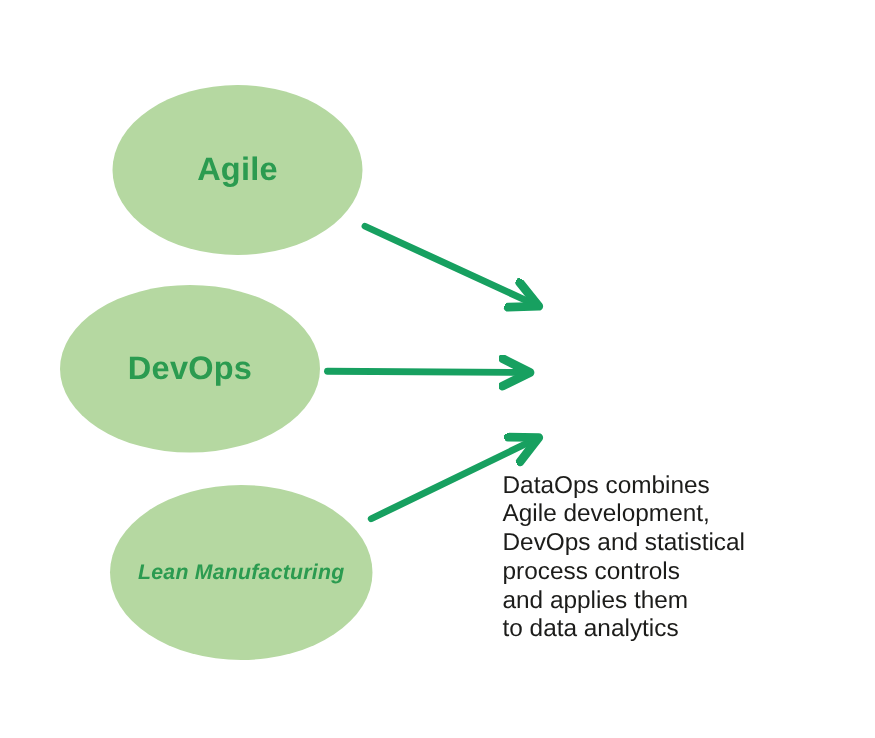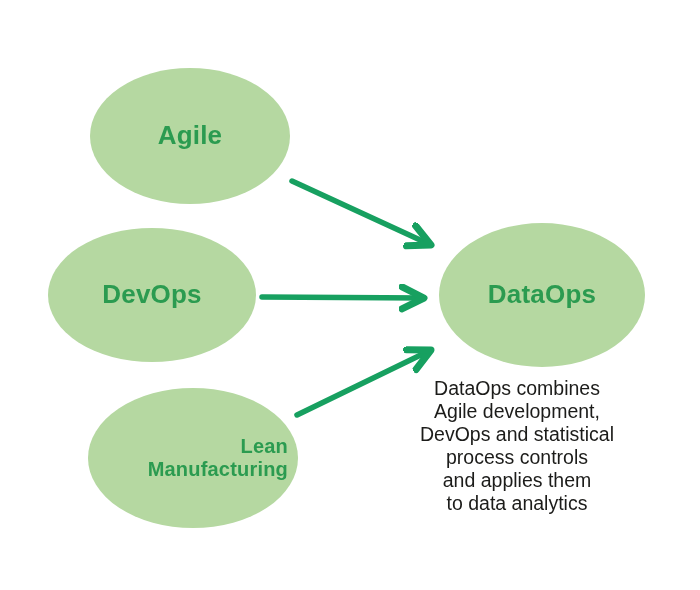--- a/index.html
+++ b/index.html
@@ -40,40 +40,40 @@
     stroke-linecap:round;
     stroke-linejoin:round;
   }
   .node{
     position:absolute;
     border-radius:50%;
     background:var(--node-fill);
     display:flex;
     align-items:center;
     justify-content:center;
-    text-align:right;
+    text-align:left;
   }
   .node .node-label{
     color:var(--node-label);
     font-weight:bold;
     font-size:26px;
     line-height:1.15;
     letter-spacing:0.2px;
   }
   .node-agile   { left:90px;  top:68px;  width:200px; height:136px; }
   .node-devops  { left:48px;  top:228px; width:208px; height:134px; }
   .node-lean    { left:88px;  top:388px; width:210px; height:140px; }
-  .node-lean .node-label{ font-size:20px; max-width:190px; }
+  .node-lean .node-label{ font-size:17px; max-width:190px;font-style:italic; }
   .node-dataops { left:439px; top:223px; width:206px; height:144px; }
   .caption{
     position:absolute;
     top:377px;
     right:68px;
     width:230px;
-    text-align:center;
+    text-align:left;
     color:var(--caption);
     font-size:19.5px;
     line-height:23px;
     white-space:pre-line;
   }
 </style>
 </head>
 <body>
 
 <div class="stage">
@@ -94,23 +94,20 @@
   </div>
 
   <div class="node node-devops">
     <span class="node-label">DevOps</span>
   </div>
 
   <div class="node node-lean">
     <span class="node-label">Lean Manufacturing</span>
   </div>
 
-  <div class="node node-dataops">
-    <span class="node-label">DataOps</span>
-  </div>
 
   <div class="caption">DataOps combines
 Agile development,
 DevOps and statistical
 process controls
 and applies them
 to data analytics</div>
 
 </div>
 

